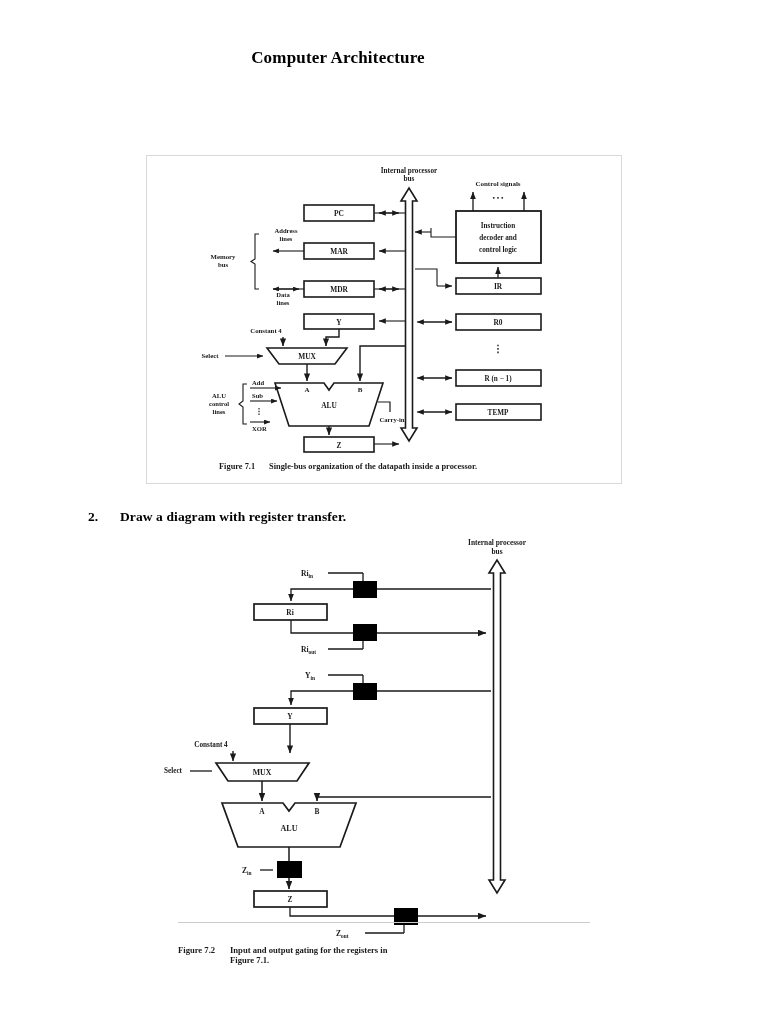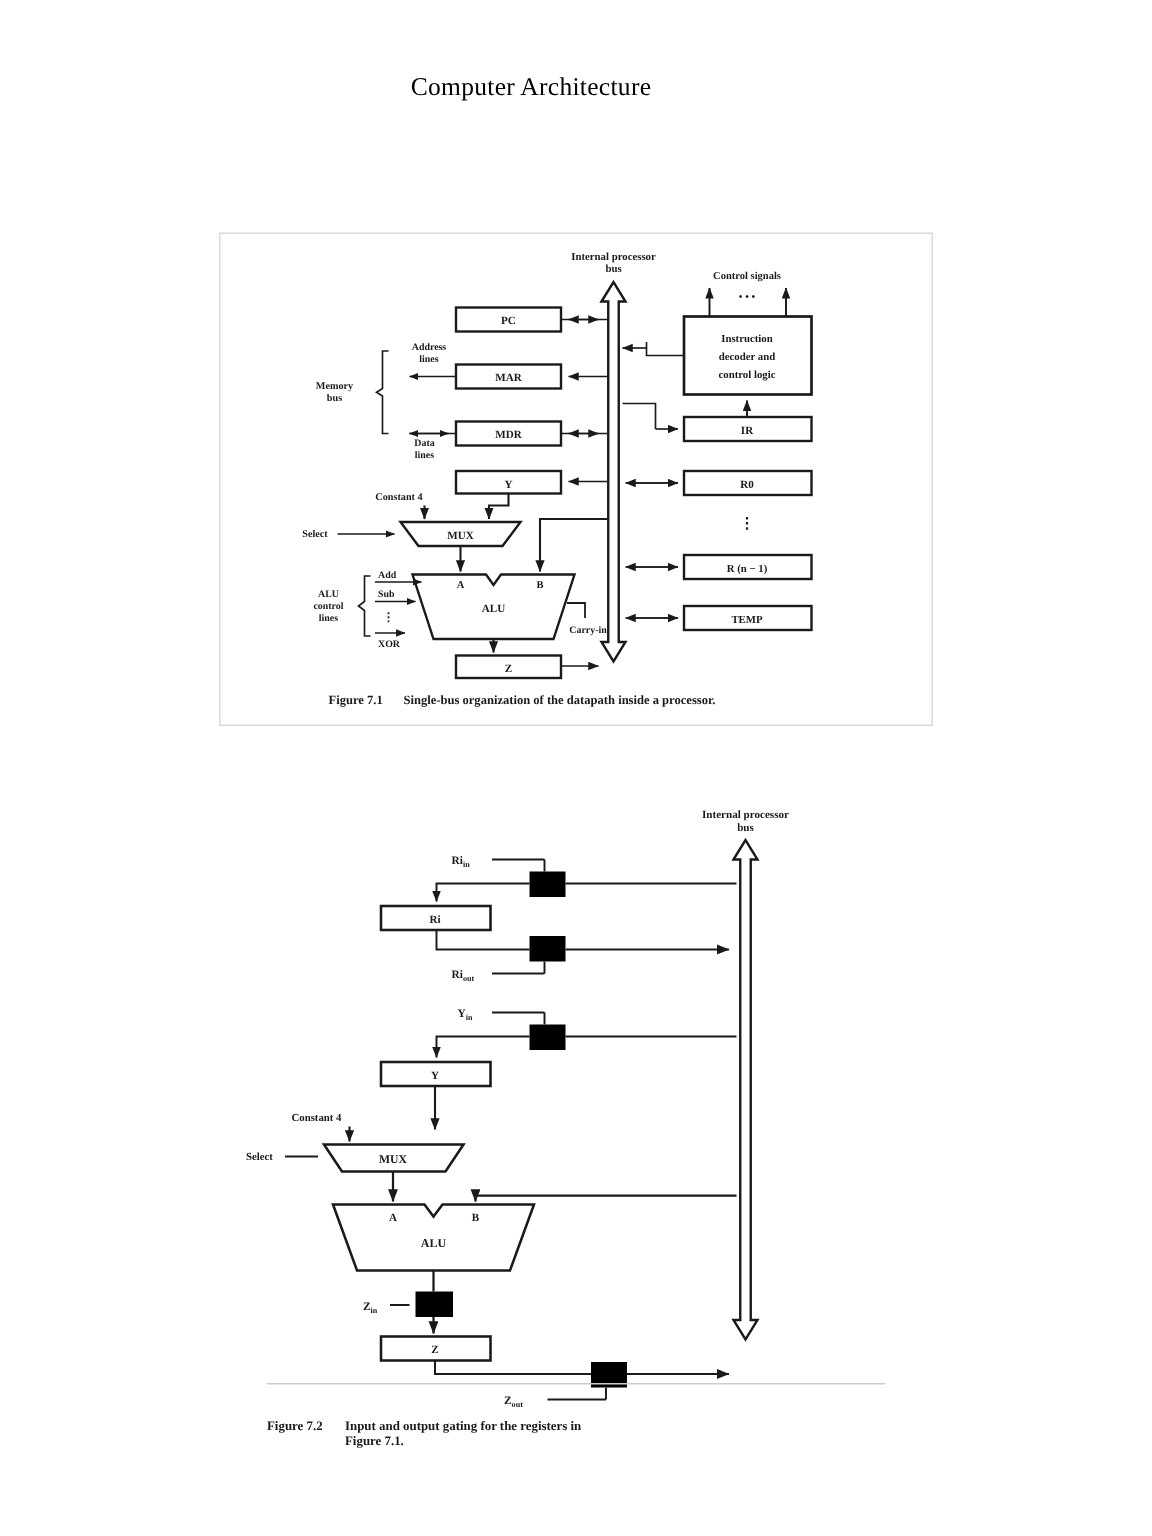--- a/index.html
+++ b/index.html
@@ -17,25 +17,25 @@
   }
   .page {
     position: absolute;
     inset: 0;
     background: #ffffff;
   }
   
   #doc-title {
     position: absolute;
     top: 48px;
-    left: 16px;
+    left: 0;
     width: 676px;
     text-align: center;
     font-size: 17px;
-    font-weight: normal;
+    font-weight: bold;
     letter-spacing: 0.2px;
   }
   .question {
     position: absolute;
     left: 88px;
     width: 620px;
     font-size: 13.5px;
     font-weight: bold;
     letter-spacing: 0.1px;
   }
@@ -244,20 +244,23 @@
         <text x="351" y="259" text-anchor="middle" font-size="7.2" class="blabel">TEMP</text>
       </g>
       <line x1="305" y1="256" x2="270" y2="256" stroke="#1a1a1a" stroke-width="1.1" marker-end="url(#ar)"></line>
       <line x1="272" y1="256" x2="305" y2="256" stroke="#1a1a1a" stroke-width="1.1" marker-end="url(#ar)"></line>
 
       <text x="72" y="313" text-anchor="start" font-size="8.4" class="blabel caption-bold">Figure 7.1</text>
       <text x="122" y="313" text-anchor="start" font-size="8.4" class="blabel">Single-bus organization of the datapath inside a processor.</text>
     </svg>
   </div>
 
+  <div class="question" id="question-2">
+    <span class="qnum">2.</span><span>Draw a diagram with register transfer.</span>
+  </div>
 
   <div id="figure-2-frame">
     <svg class="fig" viewBox="0 0 470 390" width="470" height="390">
       <defs>
         <marker id="ar2" markerWidth="7" markerHeight="7" refX="6.2" refY="2.6" orient="auto">
           <path d="M0,0 L6.4,2.6 L0,5.2 Z" fill="#1a1a1a"></path>
         </marker>
         <marker id="ar2S" markerWidth="6" markerHeight="6" refX="5.4" refY="2.2" orient="auto">
           <path d="M0,0 L5.6,2.2 L0,4.4 Z" fill="#1a1a1a"></path>
         </marker>

